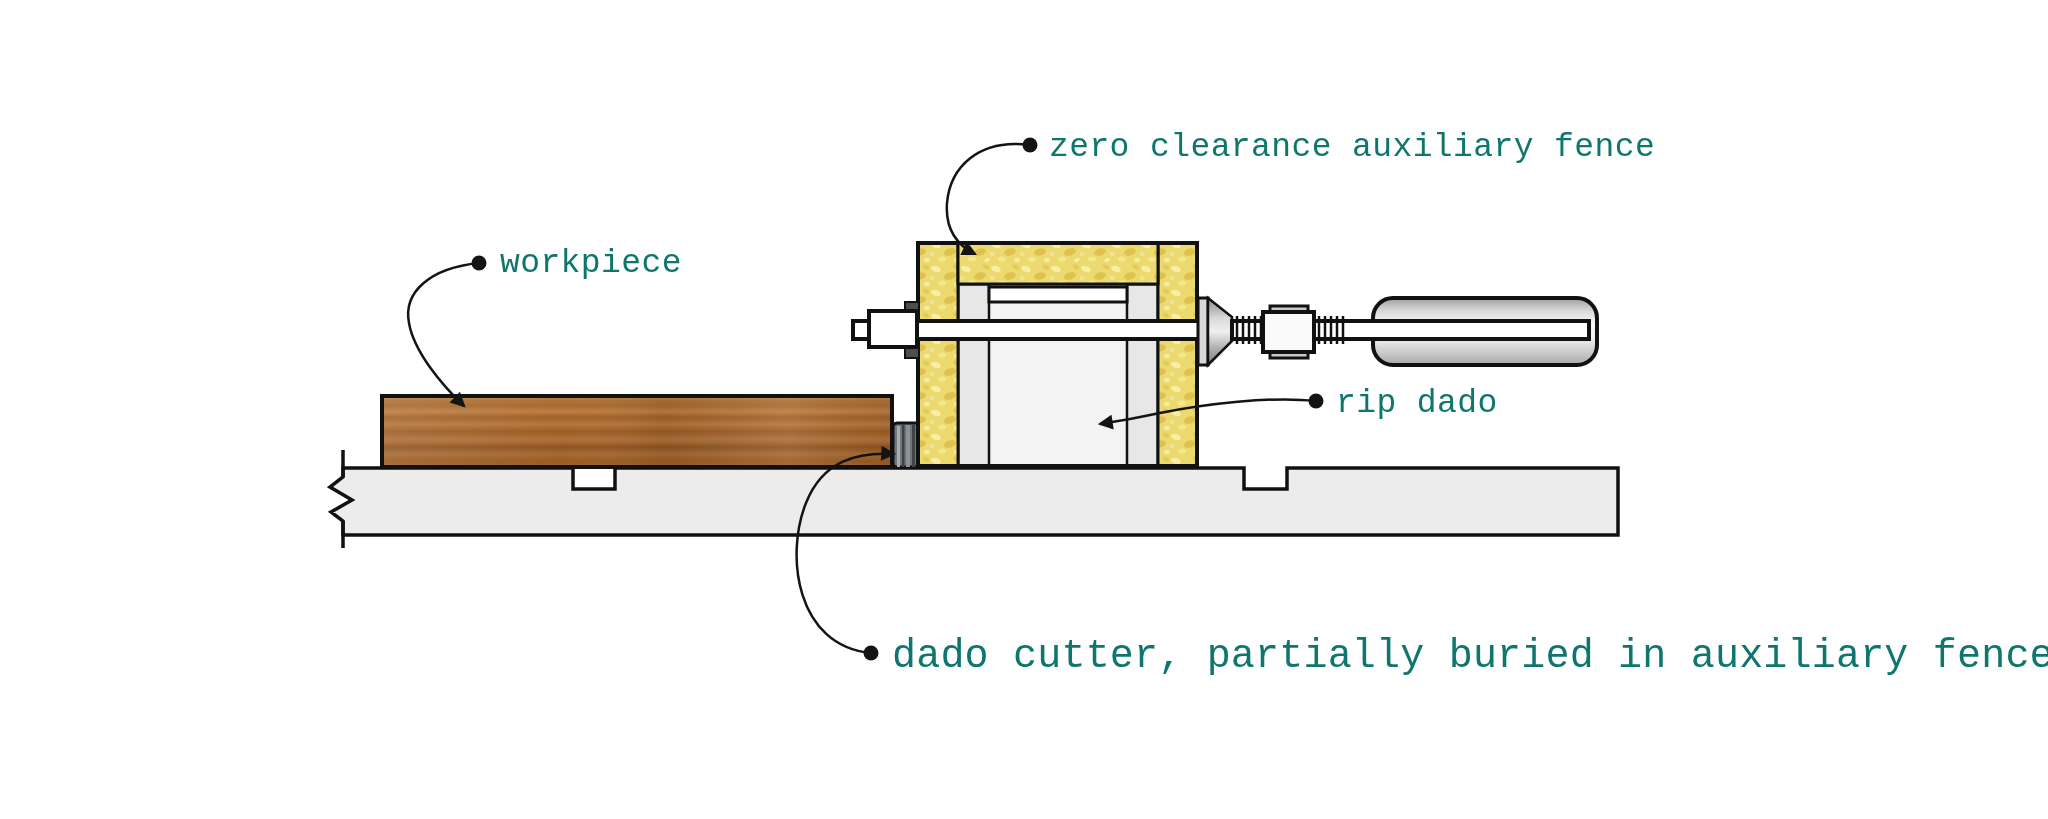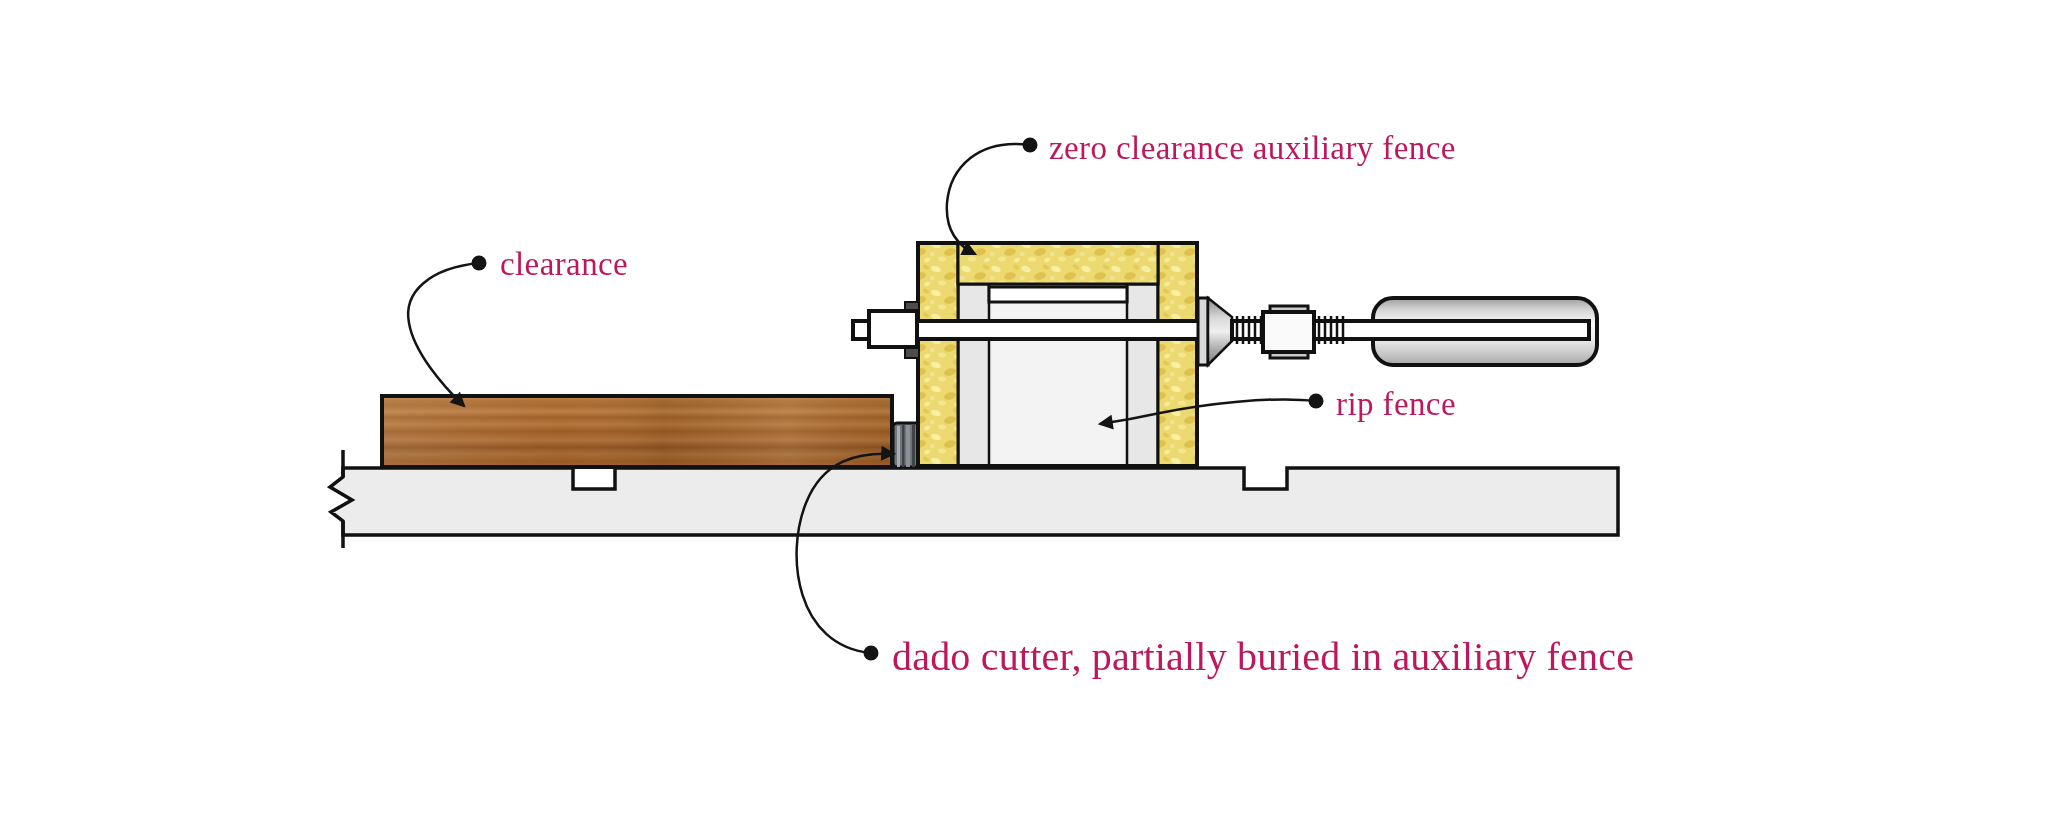--- a/index.html
+++ b/index.html
@@ -2,22 +2,22 @@
 <html><head>
 <meta charset="utf-8">
 <style>
   html,body{margin:0;padding:0;background:#ffffff;}
   .stage{
     position:relative;width:2048px;height:819px;background:#ffffff;
     font-family:"Liberation Sans",sans-serif;overflow:hidden;
   }
   .stage svg{position:absolute;left:0;top:0;}
   .callout{
-    position:absolute;color:#be185d;white-space:nowrap;
-    font-family:Liberation Serif, serif;letter-spacing:.4px;
+    position:absolute;color:#0f766e;white-space:nowrap;
+    font-family:Liberation Mono, monospace;letter-spacing:.4px;
   }
   .cl-workpiece{left:500px;top:244px;font-size:33px;line-height:40px;}
   .cl-zero{left:1049px;top:128px;font-size:33px;line-height:40px;}
   .cl-rip{left:1336px;top:384px;font-size:33px;line-height:40px;}
   .cl-dado{left:892px;top:637px;font-size:40px;line-height:40px;letter-spacing:.2px;}
 </style>
 </head>
 <body>
 
 <div class="stage">
@@ -144,18 +144,18 @@
     <path d="M871,653 C796,646 785,555 806,503 C823,460 858,452 894,454" marker-end="url(#arrow)"></path>
   </g>
   <g fill="#141414">
     <circle cx="479" cy="263" r="7.5"></circle>
     <circle cx="1030" cy="145" r="7.5"></circle>
     <circle cx="1316" cy="401" r="7.5"></circle>
     <circle cx="871" cy="653" r="7.5"></circle>
   </g>
 </svg>
 
-<div class="callout cl-workpiece">clearance</div>
+<div class="callout cl-workpiece">workpiece</div>
 <div class="callout cl-zero">zero clearance auxiliary fence</div>
-<div class="callout cl-rip">rip fence</div>
+<div class="callout cl-rip">rip dado</div>
 <div class="callout cl-dado">dado cutter, partially buried in auxiliary fence</div>
 
 </div>
 
 </body></html>

